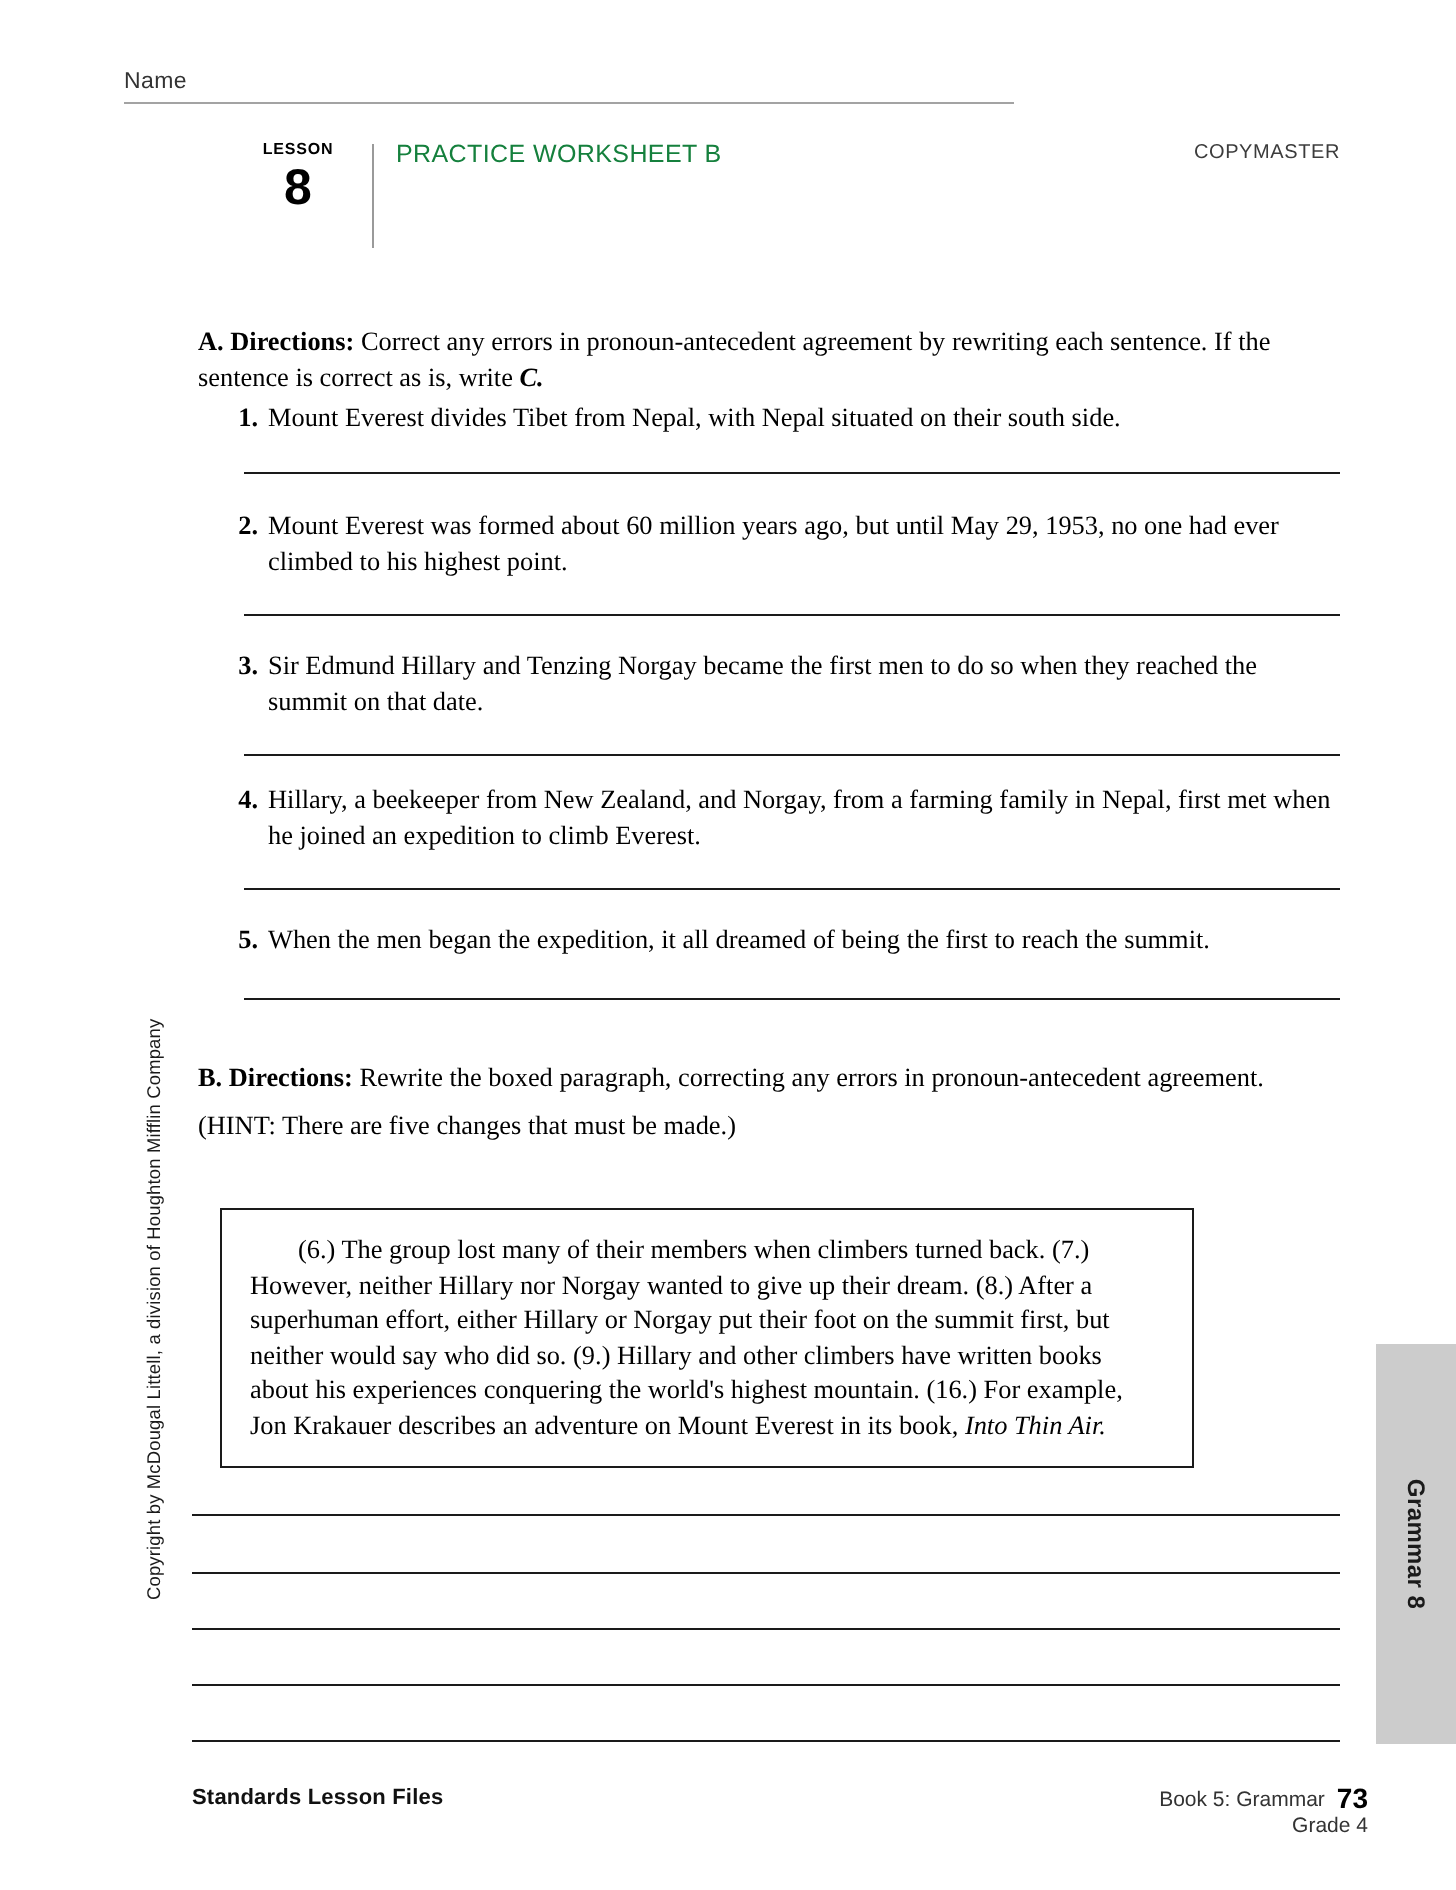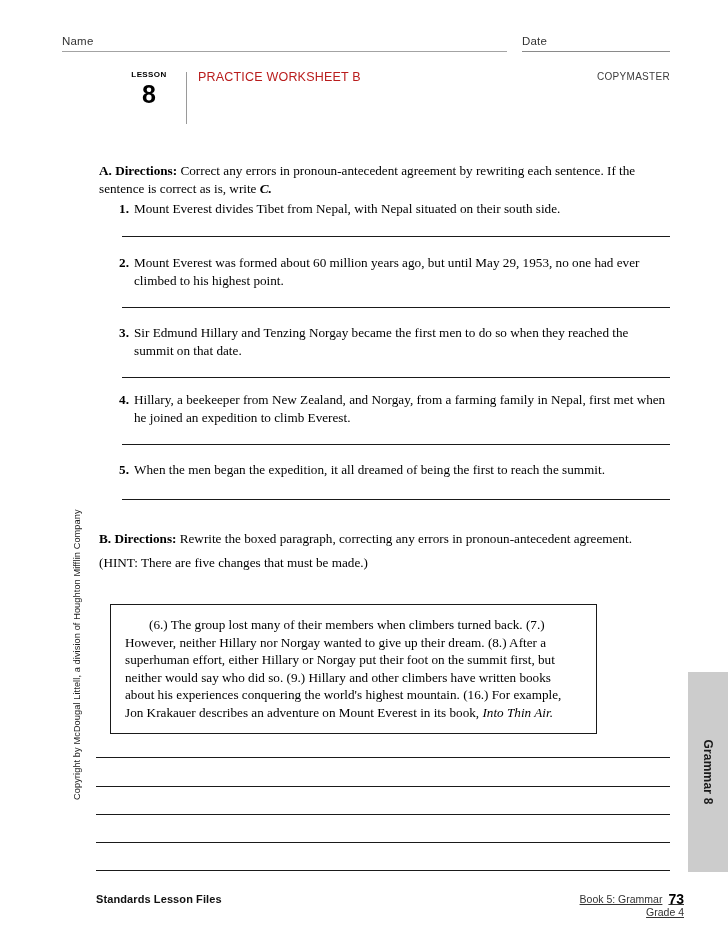--- a/index.html
+++ b/index.html
@@ -92,21 +92,21 @@
   }
   .title-texts {
     position: absolute;
     left: 80px;
     top: 0;
     width: 330px;
   }
   .kicker {
     font-family: "Liberation Sans", "DejaVu Sans", sans-serif;
     font-size: 12.5px;
-    color: #b91c1c;
+    color: #15803d;
     letter-spacing: .2px;
     line-height: 15px;
   }
   .maintitle {
     font-family: "Liberation Sans", "DejaVu Sans", sans-serif;
     font-size: 17.5px;
     font-weight: bold;
     color: #000;
     line-height: 20.5px;
     letter-spacing: -.2px;
@@ -246,42 +246,38 @@
   }
   .footer-right {
     position: absolute;
     right: 44px;
     top: 893px;
     text-align: right;
     font-family: "Liberation Sans", "DejaVu Sans", sans-serif;
     font-size: 10.5px;
     color: #333;
     line-height: 13px;
-    text-decoration: underline;
   }
   .footer-right .pg {
     font-size: 14px;
     font-weight: bold;
     color: #000;
     margin-left: 6px;
     vertical-align: -1px;
   }
   .footer-grade { display: block; }
 </style>
 </head>
 <body>
 
 <div class="page">
 
   <div class="namedate">
     <div class="nd-name">
       <span class="nd-label">Name</span>
-    </div>
-    <div class="nd-date">
-      <span class="nd-label">Date</span>
     </div>
   </div>
 
   <div class="titleblock">
     <div class="lesson-badge">
       <span class="lesson-word">LESSON</span>
       <span class="lesson-num">8</span>
     </div>
     <div class="title-rule"></div>
     <div class="title-texts">

